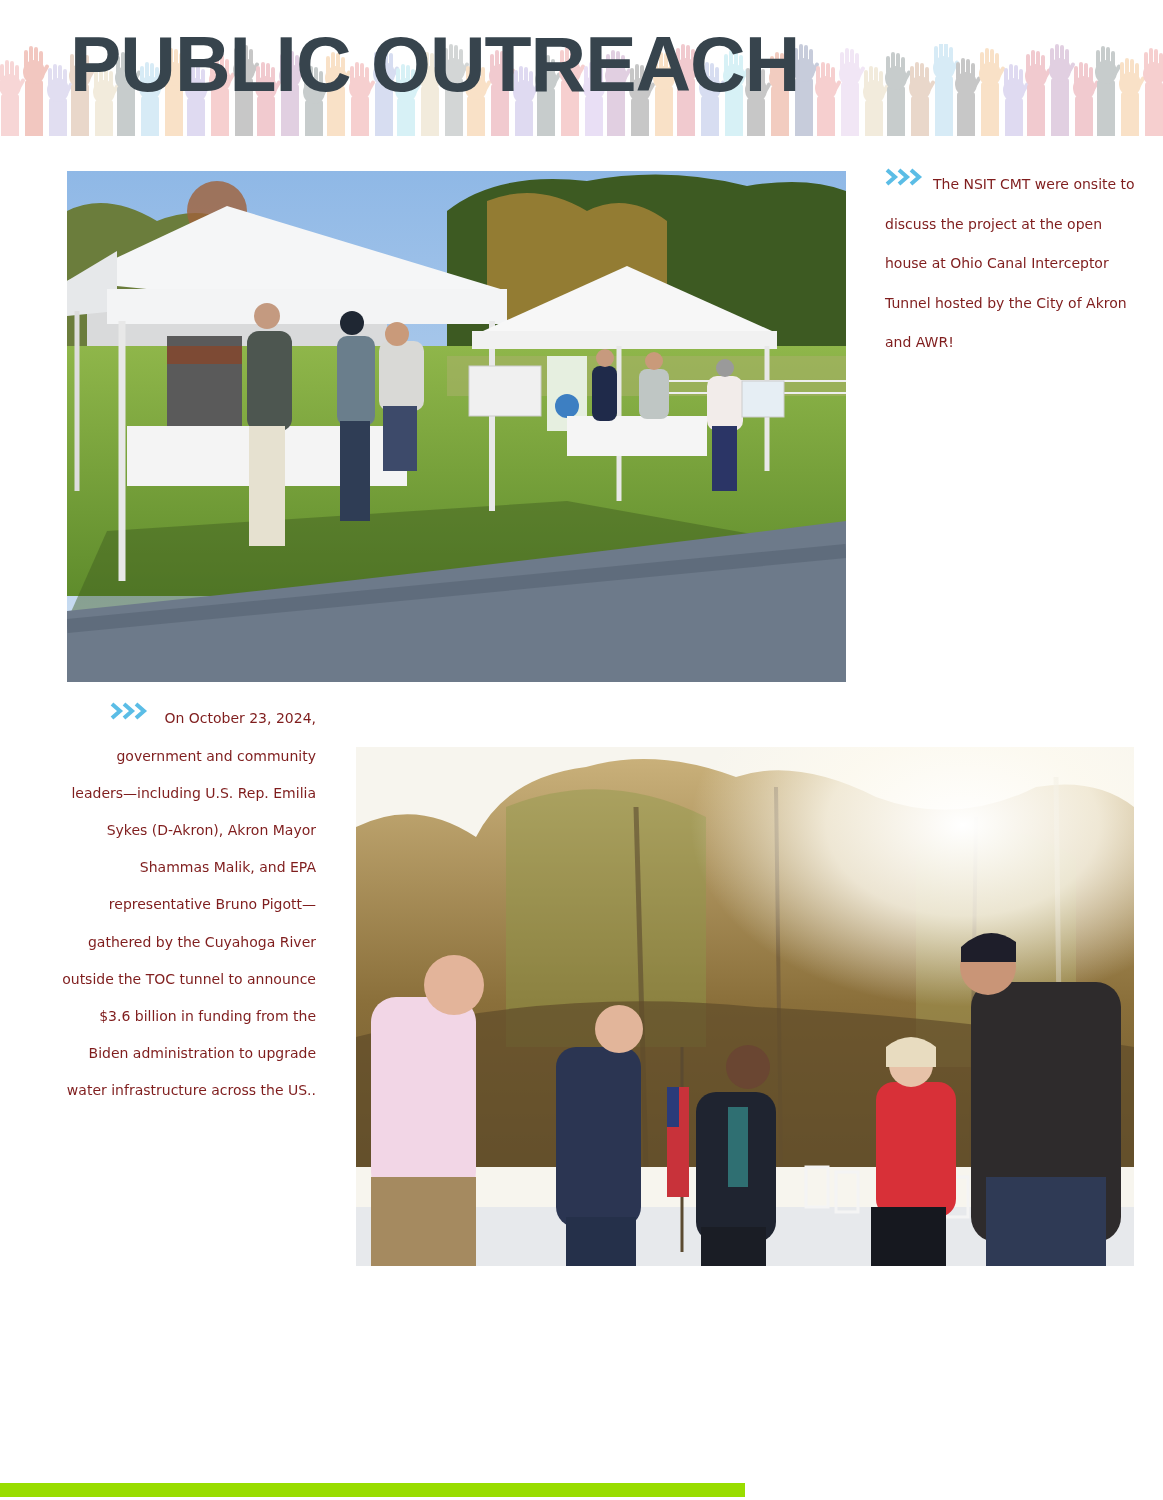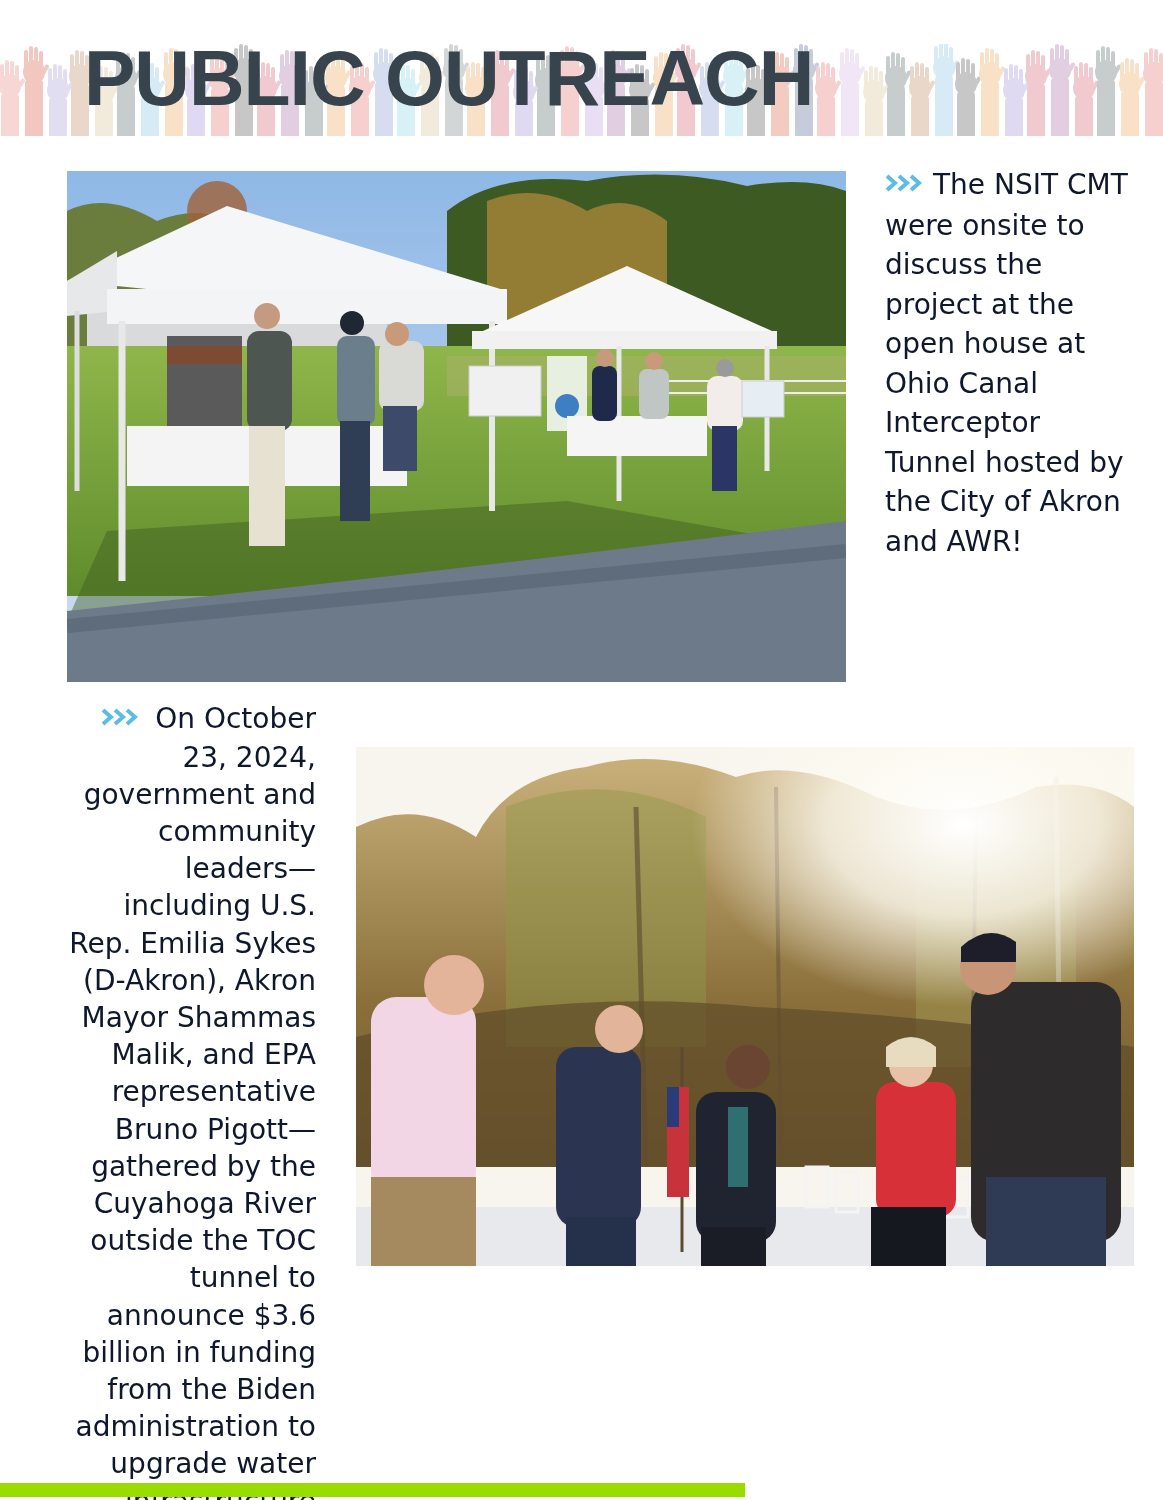--- a/index.html
+++ b/index.html
@@ -2,33 +2,33 @@
 <html><head>
   <meta charset="utf-8">
   <style>
     html, body { margin: 0; padding: 0; background: #ffffff; }
     body { width: 1163px; height: 1500px; position: relative; overflow: hidden;
            font-family: "DejaVu Sans", "Liberation Sans", sans-serif; color: #1f1f1f; }
 
     
     .banner { position: absolute; left: 0; top: 0; width: 1163px; height: 140px; }
     .hands { position: absolute; left: 0; top: 44px; width: 1163px; height: 92px; opacity: 0.55; }
-    .page-title { position: absolute; left: 66px; top: 22px; margin: 18px;
+    .page-title { position: absolute; left: 66px; top: 22px; margin: 4px;
                   font-family: "Liberation Sans", sans-serif; font-weight: 700;
                   font-size: 77px; letter-spacing: -1px; line-height: 1;
                   color: #37444d; white-space: nowrap; }
 
     
     .photo { position: absolute; overflow: hidden; }
     .photo svg { display: block; width: 100%; height: 100%; }
     .photo-1 { left: 67px; top: 171px; width: 779px; height: 511px; }
     .photo-2 { left: 356px; top: 747px; width: 778px; height: 519px; }
 
     
-    .caption { position: absolute; font-size: 28px; line-height: 39.5px; color: #0f172a; }
+    .caption { position: absolute; font-size: 14px; line-height: 39.5px; color: #7f1d1d; }
     .caption-1 { left: 885px; top: 165px; width: 250px; text-align: left; }
     .caption-2 { left: 62px; top: 700px; width: 254px; text-align: right; line-height: 37.2px; }
     .chev { display: inline-block; vertical-align: middle; margin-right: 8px; position: relative; top: -3px; }
     .caption-2 .chev { margin-right: 14px; }
 
     .accent-bar { position: absolute; left: 0; top: 1483px; width: 745px; height: 14px; background: #99dd00; }
   </style>
 </head>
 <body>
 

